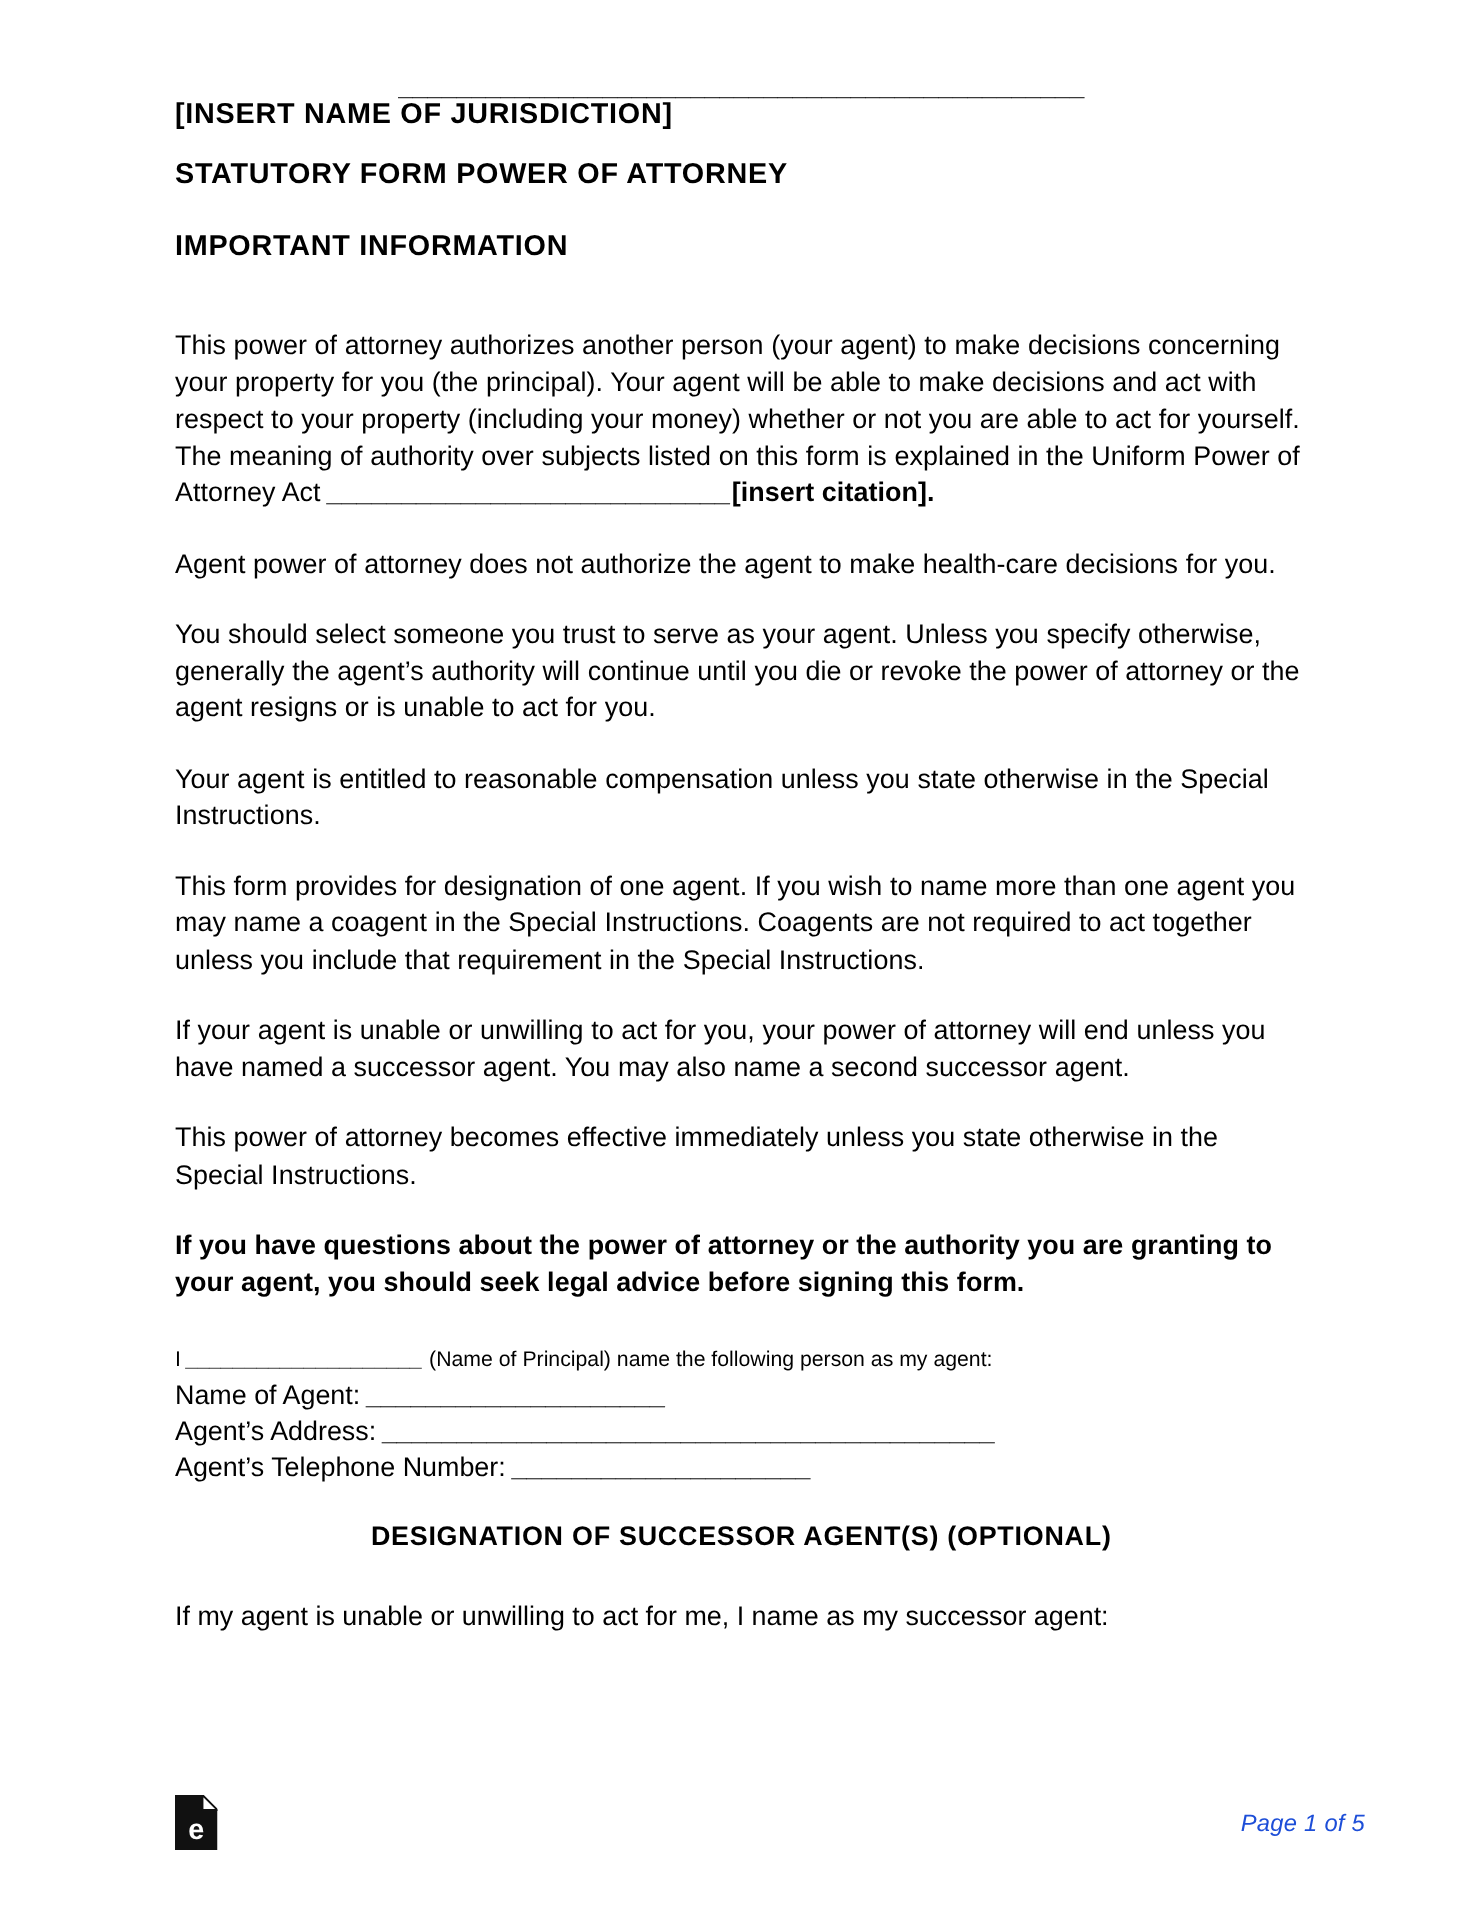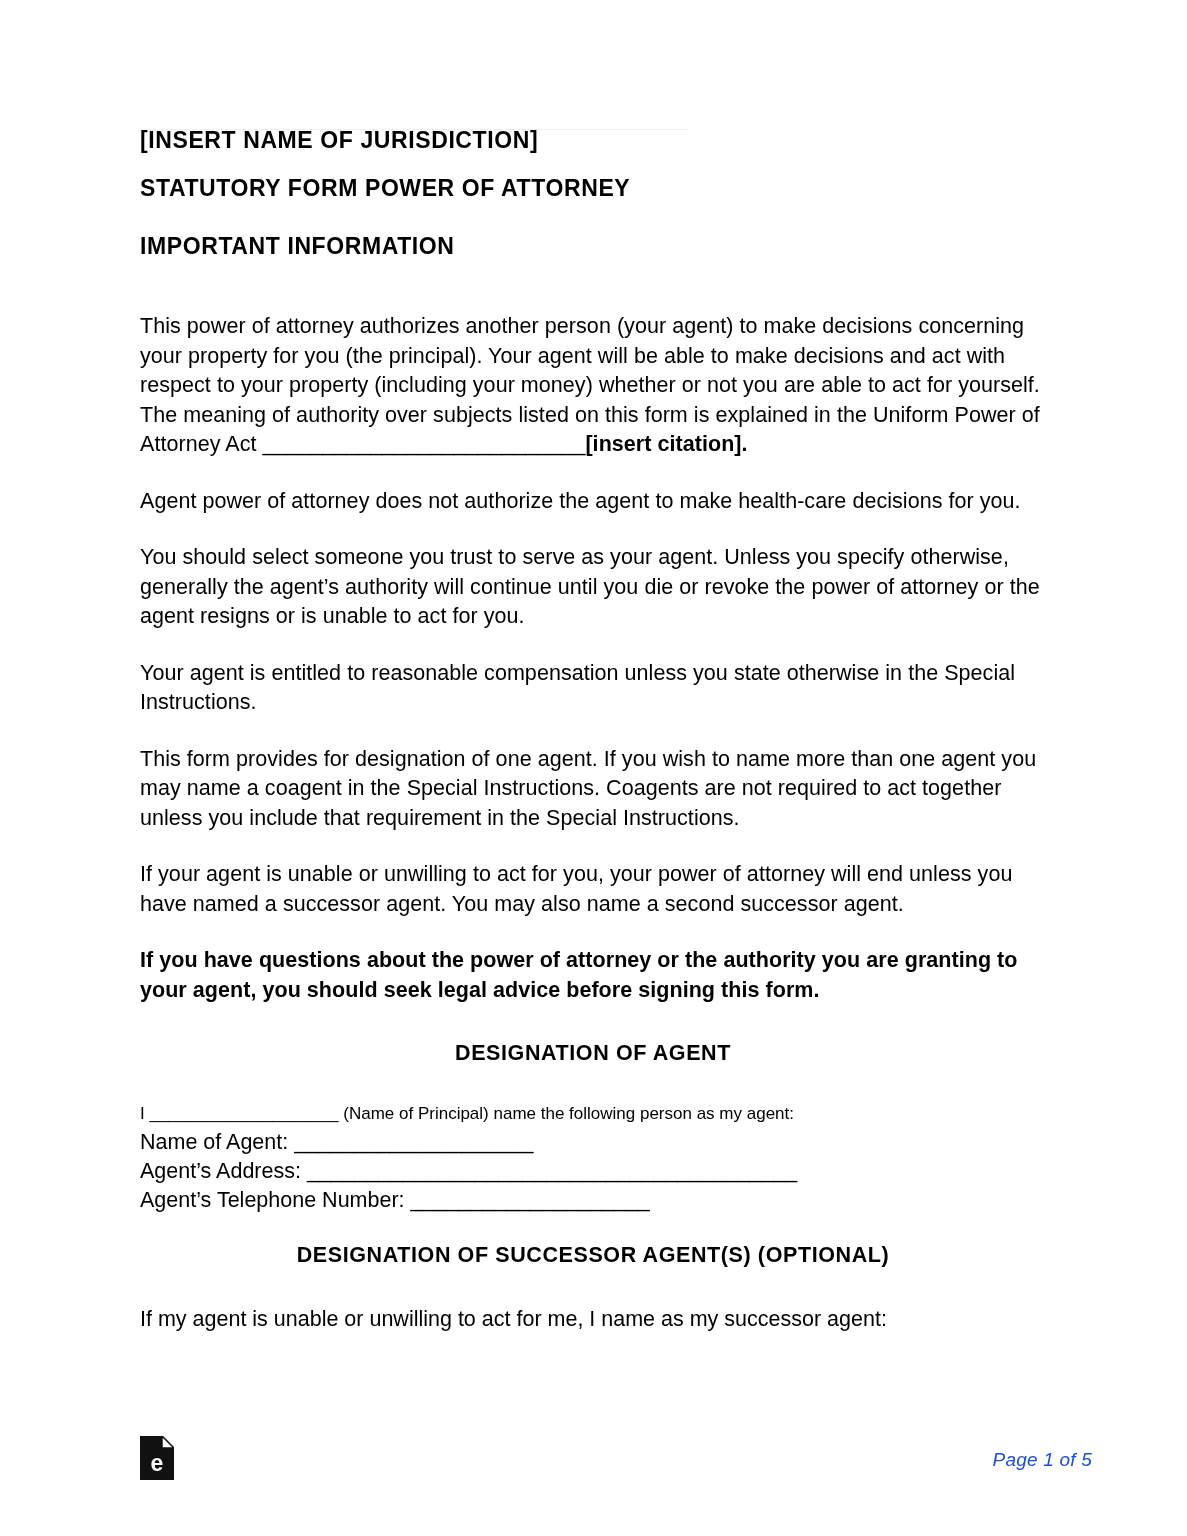--- a/index.html
+++ b/index.html
@@ -19,25 +19,26 @@
   }
   .content {
     position: absolute;
     left: 140px;
     top: 0;
     width: 906px;
   }
 
   
   .rule-line {
+    text-align: center;
     font-size: 21px;
     line-height: 20px;
     letter-spacing: 0px;
-    margin-top: 110px;
-    font-weight: 400;
+    margin-top: 60px;
+    font-weight: 700;
     white-space: nowrap;
     overflow: hidden;
     color: #000;
   }
   .doc-head {
     font-weight: bold;
     font-size: 23px;
     line-height: 28px;
     letter-spacing: 0.6px;
   }
@@ -57,20 +58,21 @@
     line-height: 29.5px;
     margin: 0 0 27px 0;
     text-align: left;
     letter-spacing: 0.05px;
   }
   p.body.first { margin-top: 52px; }
   .b { font-weight: bold; }
 
   .blank-inline {
     letter-spacing: 0px;
+    font-style: italic;
   }
 
   
   .section-head {
     text-align: center;
     font-weight: bold;
     font-size: 21.5px;
     line-height: 28px;
     letter-spacing: 0.6px;
     margin: 34px 0 0 0;
@@ -142,24 +144,24 @@
     <p class="body">Agent power of attorney does not authorize the agent to make health-care decisions for you.</p>
 
     <p class="body">You should select someone you trust to serve as your agent. Unless you specify otherwise, generally the agent’s authority will continue until you die or revoke the power of attorney or the agent resigns or is unable to act for you.</p>
 
     <p class="body">Your agent is entitled to reasonable compensation unless you state otherwise in the Special Instructions.</p>
 
     <p class="body">This form provides for designation of one agent. If you wish to name more than one agent you may name a coagent in the Special Instructions. Coagents are not required to act together unless you include that requirement in the Special Instructions.</p>
 
     <p class="body">If your agent is unable or unwilling to act for you, your power of attorney will end unless you have named a successor agent. You may also name a second successor agent.</p>
 
+    <p class="body">This power of attorney becomes effective immediately unless you state otherwise in the Special Instructions.</p>
 
     <p class="body b">If you have questions about the power of attorney or the authority you are granting to your agent, you should seek legal advice before signing this form.</p>
 
-    <div class="section-head">DESIGNATION OF AGENT</div>
 
     <div class="principal-line"><span>I </span><span class="blank-inline">____________________</span><span> (Name of Principal) name the following person as my agent:</span></div>
 
     <div class="field-group">
       <div class="field-line"><span>Name of Agent: </span><span class="blank-inline">____________________</span></div>
       <div class="field-line"><span>Agent’s Address: </span><span class="blank-inline">_________________________________________</span></div>
       <div class="field-line"><span>Agent’s Telephone Number: </span><span class="blank-inline">____________________</span></div>
     </div>
 
     <div class="section-head tight">DESIGNATION OF SUCCESSOR AGENT(S) (OPTIONAL)</div>

